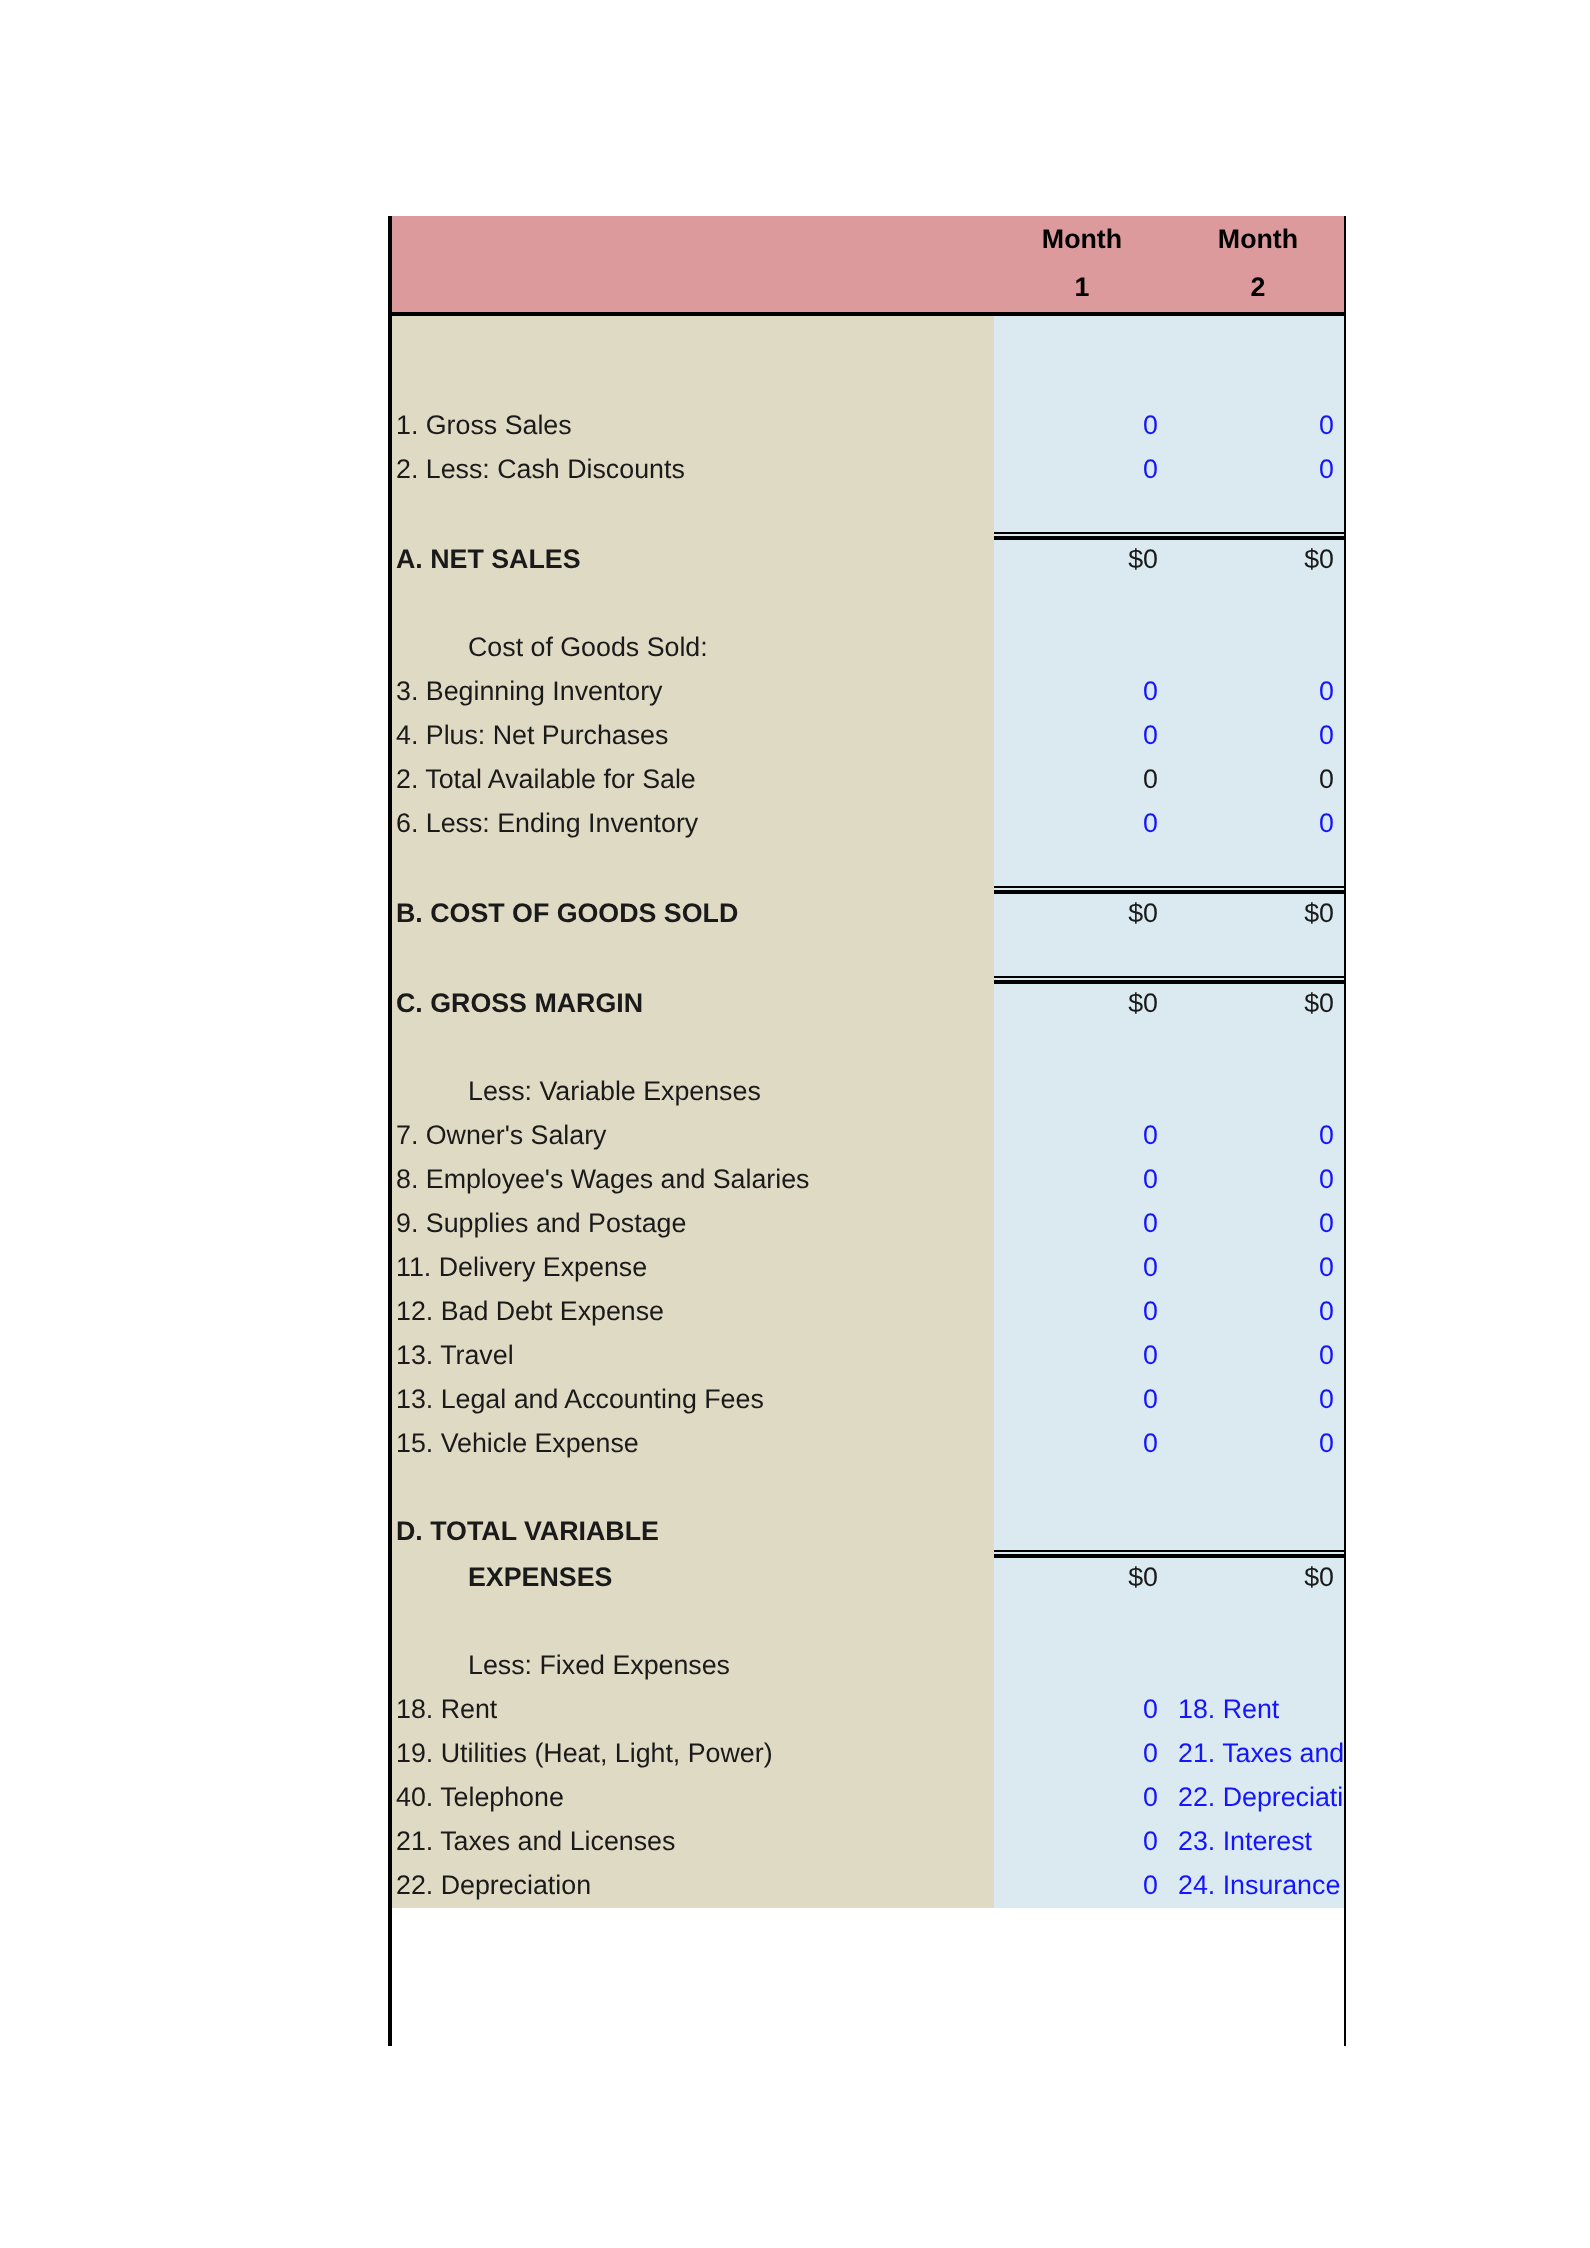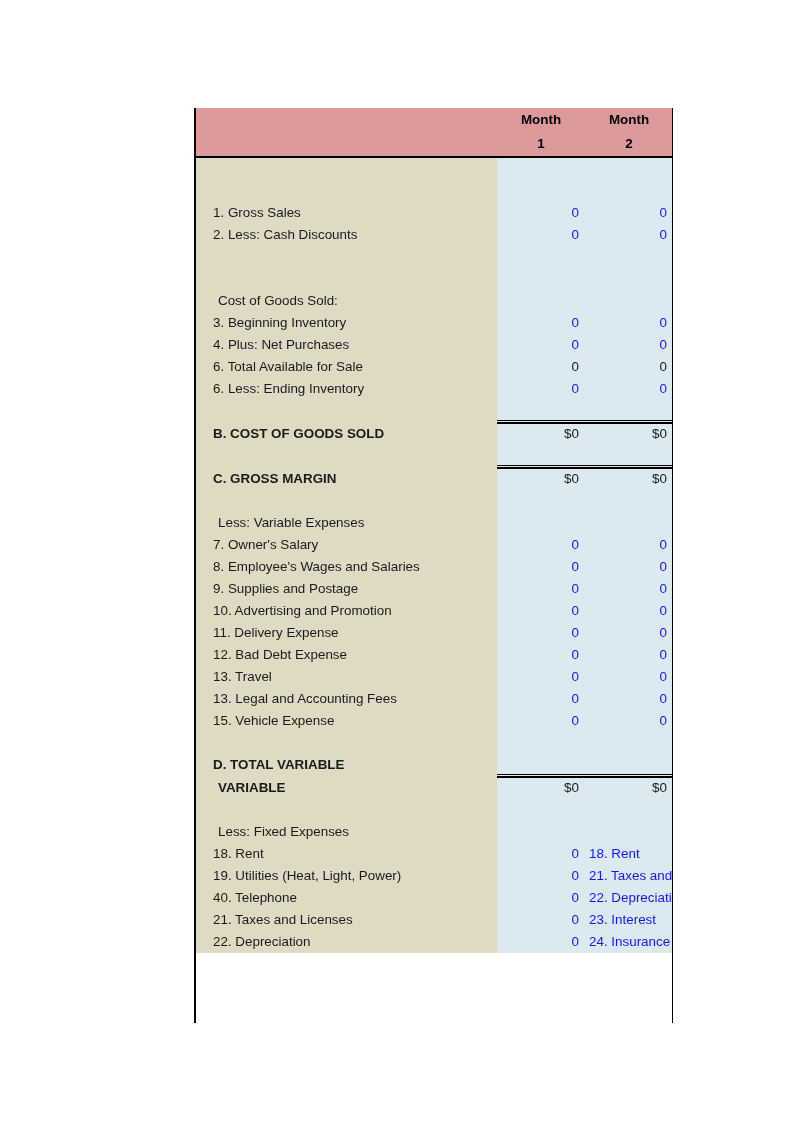--- a/index.html
+++ b/index.html
@@ -62,25 +62,25 @@
     line-height: 22px;
     vertical-align: middle;
     border: none;
     white-space: nowrap;
     overflow: visible;
   }
 
   td.label {
     background: #dfdac4;
     color: #1a1a1a;
-    padding-left: 17px;
+    padding-left: 2px;
     font-size: 13.4px;
   }
   td.label.bold { font-weight: bold; }
-  td.label.indent { padding-left: 22px; }
+  td.label.indent { padding-left: 38px; }
 
   td.val {
     background: #daeaf0;
     text-align: right;
     padding-right: 6px;
     font-size: 13.4px;
   }
   td.val.blue  { color: #1414ff; }
   td.val.black { color: #1a1a1a; }
   td.val.total { color: #1a1a1a; }
@@ -160,20 +160,25 @@
         <tr>
           <td class="label">2. Less: Cash Discounts</td>
           <td class="val blue">0</td>
           <td class="val blue">0</td>
         </tr>
         <tr class="r-blank">
           <td class="label spacer"></td>
           <td class="val spacer"></td>
           <td class="val spacer"></td>
         </tr>
+        <tr class="dbl-top">
+          <td class="label bold">A. NET SALES</td>
+          <td class="val total">$0</td>
+          <td class="val total">$0</td>
+        </tr>
         <tr class="r-blank">
           <td class="label spacer"></td>
           <td class="val spacer"></td>
           <td class="val spacer"></td>
         </tr>
         <tr>
           <td class="label indent">Cost of Goods Sold:</td>
           <td class="val"></td>
           <td class="val"></td>
         </tr>
@@ -181,21 +186,21 @@
           <td class="label">3. Beginning Inventory</td>
           <td class="val blue">0</td>
           <td class="val blue">0</td>
         </tr>
         <tr>
           <td class="label">4. Plus: Net Purchases</td>
           <td class="val blue">0</td>
           <td class="val blue">0</td>
         </tr>
         <tr>
-          <td class="label">6. Total Available for Sale</td>
+          <td class="label">2. Total Available for Sale</td>
           <td class="val black">0</td>
           <td class="val black">0</td>
         </tr>
         <tr>
           <td class="label">6. Less: Ending Inventory</td>
           <td class="val blue">0</td>
           <td class="val blue">0</td>
         </tr>
         <tr class="r-blank">
           <td class="label spacer"></td>
@@ -236,25 +241,20 @@
           <td class="label">8. Employee's Wages and Salaries</td>
           <td class="val blue">0</td>
           <td class="val blue">0</td>
         </tr>
         <tr>
           <td class="label">9. Supplies and Postage</td>
           <td class="val blue">0</td>
           <td class="val blue">0</td>
         </tr>
         <tr>
-          <td class="label">10. Advertising and Promotion</td>
-          <td class="val blue">0</td>
-          <td class="val blue">0</td>
-        </tr>
-        <tr>
           <td class="label">11. Delivery Expense</td>
           <td class="val blue">0</td>
           <td class="val blue">0</td>
         </tr>
         <tr>
           <td class="label">12. Bad Debt Expense</td>
           <td class="val blue">0</td>
           <td class="val blue">0</td>
         </tr>
         <tr>
@@ -276,21 +276,21 @@
           <td class="label spacer"></td>
           <td class="val spacer"></td>
           <td class="val spacer"></td>
         </tr>
         <tr>
           <td class="label bold">D. TOTAL VARIABLE</td>
           <td class="val"></td>
           <td class="val"></td>
         </tr>
         <tr class="dbl-top">
-          <td class="label bold indent">VARIABLE</td>
+          <td class="label bold indent">EXPENSES</td>
           <td class="val total">$0</td>
           <td class="val total">$0</td>
         </tr>
         <tr class="r-blank">
           <td class="label spacer"></td>
           <td class="val spacer"></td>
           <td class="val spacer"></td>
         </tr>
         <tr>
           <td class="label indent">Less: Fixed Expenses</td>

